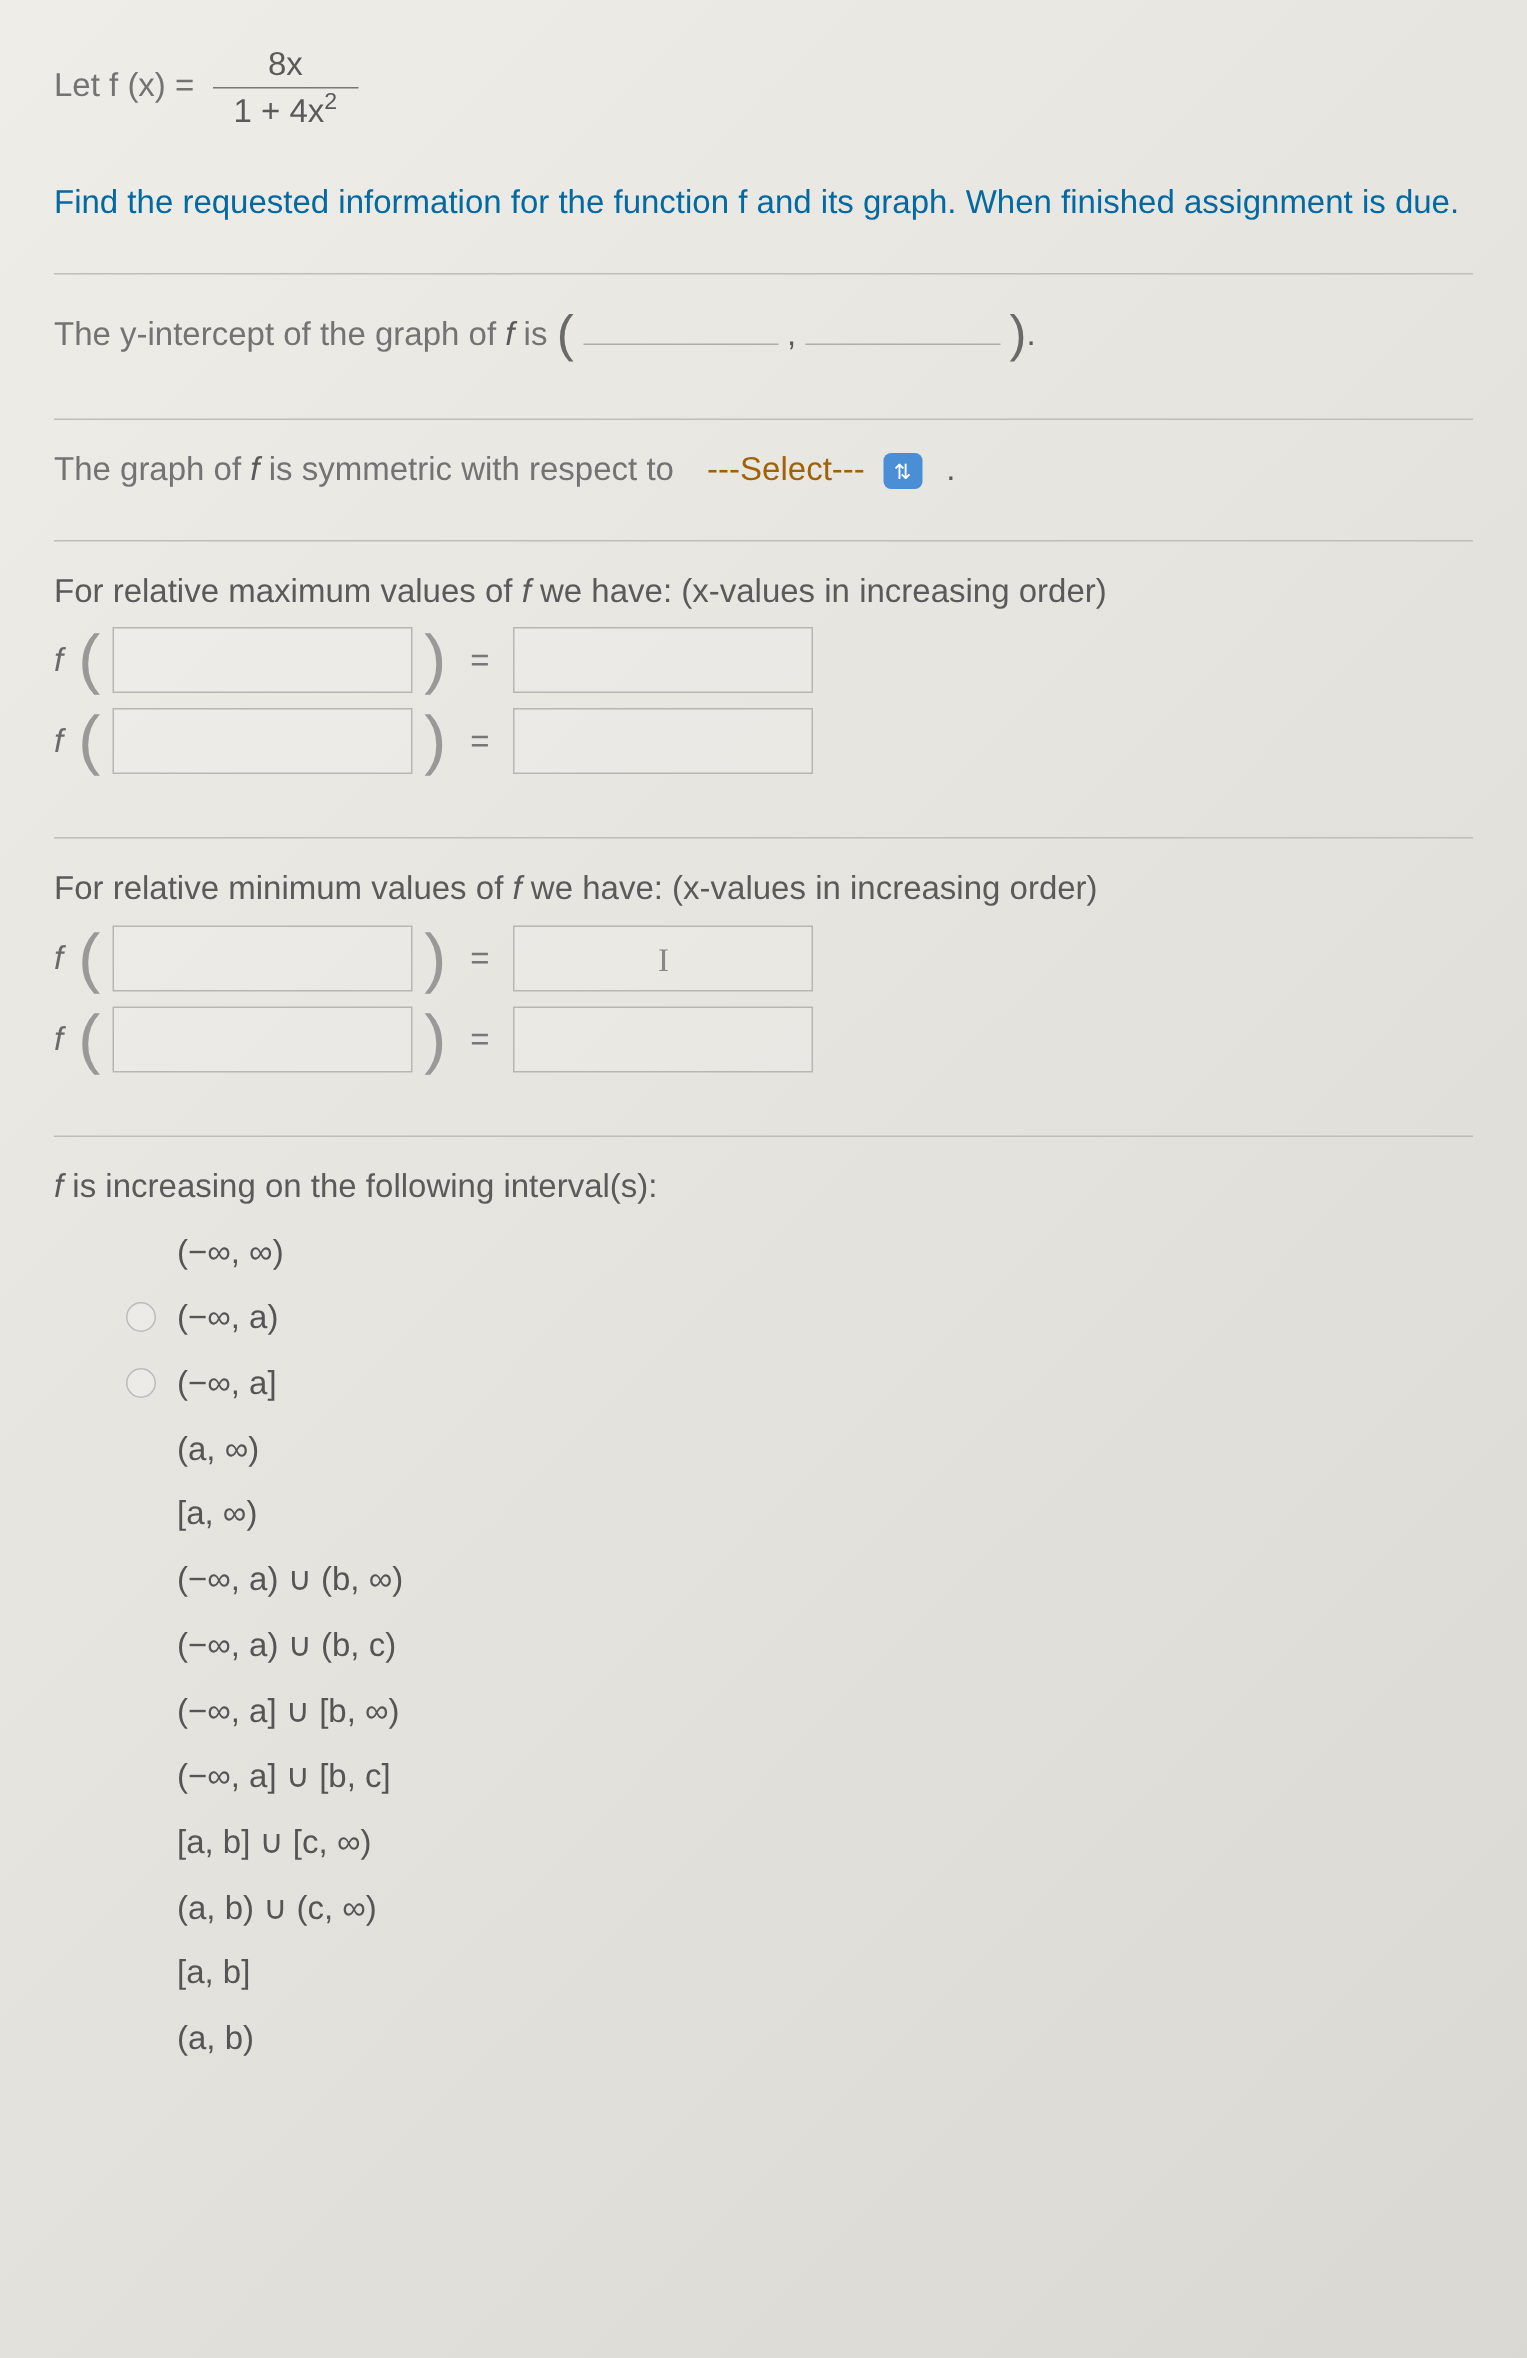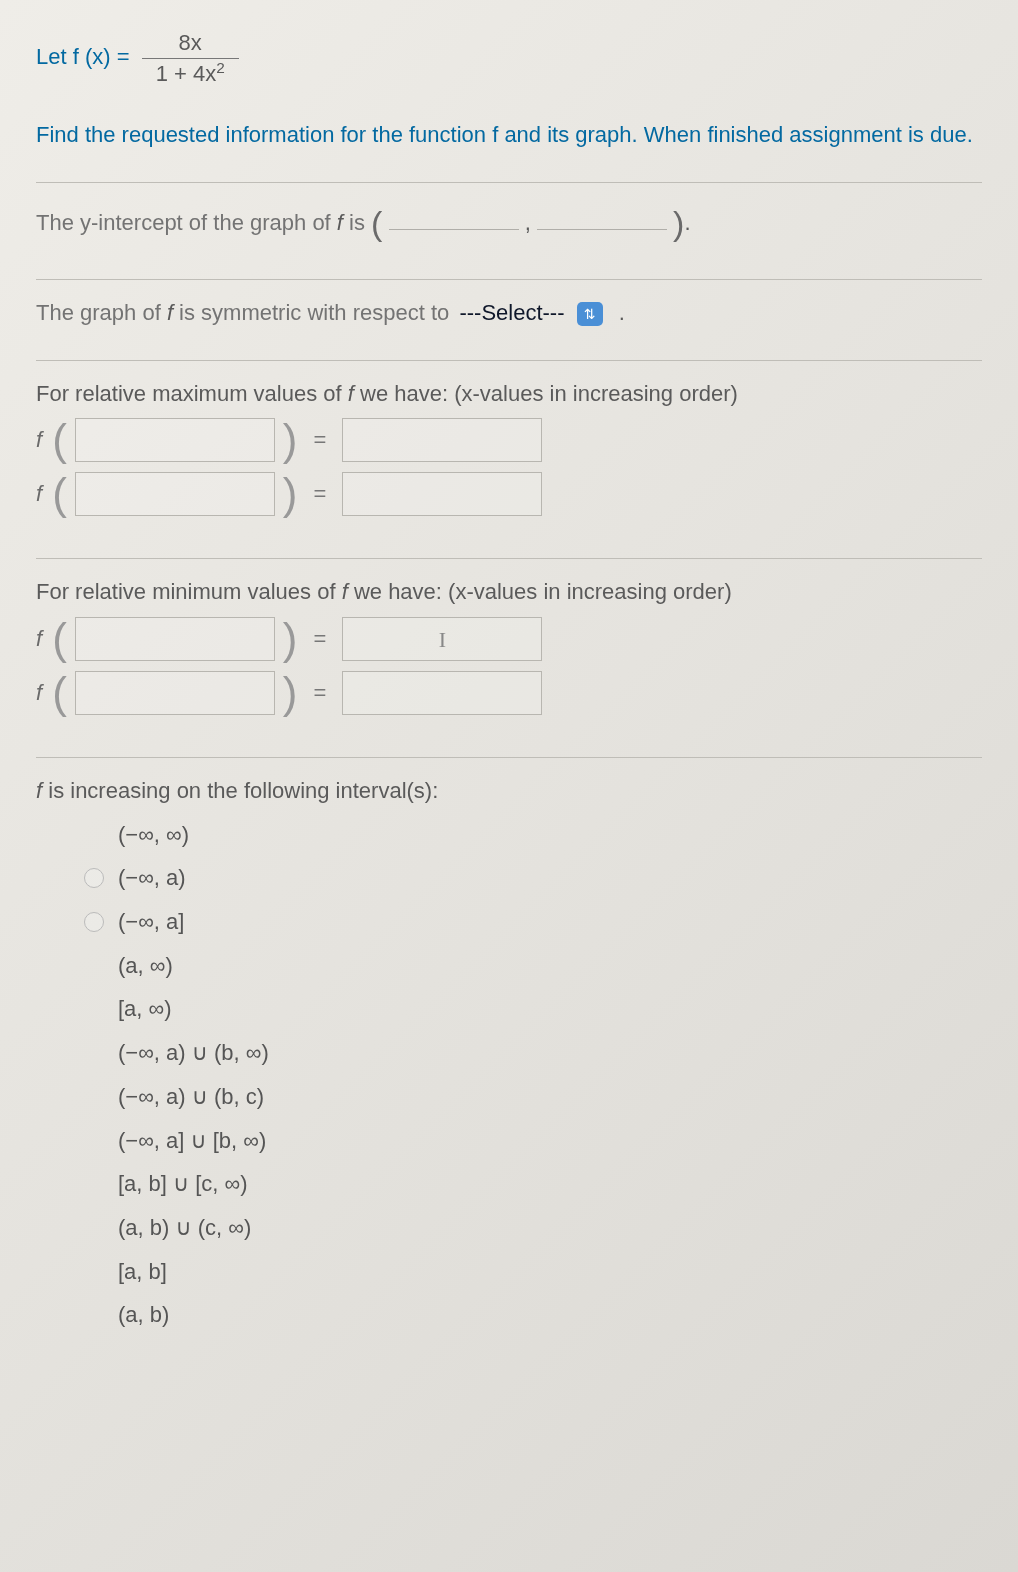--- a/index.html
+++ b/index.html
@@ -59,21 +59,21 @@
       justify-content: center;
       background: #4a8fd6;
       color: #fff;
       border-radius: 5px;
       width: 26px;
       height: 24px;
       font-size: 14px;
       vertical-align: middle;
       margin-left: 6px;
     }
-    .select-text { color: #0f172a; margin-left: 4px; }
+    .select-text { color: #a16207; margin-left: 16px; }
     .box-input {
       display: inline-block;
       border: 1px solid #b8b6b0;
       background: rgba(255,255,255,0.15);
       width: 200px;
       height: 44px;
       vertical-align: middle;
       box-sizing: border-box;
       text-align: center;
       line-height: 44px;
@@ -104,21 +104,21 @@
       width: 18px;
       height: 18px;
       border-radius: 50%;
       border: 1.5px solid #bbb;
       background: rgba(255,255,255,0.2);
       flex-shrink: 0;
       visibility: hidden;
     }
     .opt-row.show-radio .radio { visibility: visible; }
     .opt-label { color: #555; }
-    .preamble { color: #0369a1; }
+    .preamble { color: #737373; }
     .instr { color: #0369a1; margin-top: 10px; }
     .prompt-label { color: #737373; }
   </style>
 </head>
 <body>
 
 <div class="section">
   <span class="preamble">Let f (x) =</span>
   <span class="frac">
     <span class="num">8x</span>
@@ -229,20 +229,24 @@
       <div class="opt-row">
         <span class="radio"></span>
         <span class="opt-label">(−∞, a) ∪ (b, c)</span>
       </div>
       <div class="opt-row">
         <span class="radio"></span>
         <span class="opt-label">(−∞, a] ∪ [b, ∞)</span>
       </div>
       <div class="opt-row">
         <span class="radio"></span>
+        <span class="opt-label">(−∞, a] ∪ [b, c]</span>
+      </div>
+      <div class="opt-row">
+        <span class="radio"></span>
         <span class="opt-label">[a, b] ∪ [c, ∞)</span>
       </div>
       <div class="opt-row">
         <span class="radio"></span>
         <span class="opt-label">(a, b) ∪ (c, ∞)</span>
       </div>
       <div class="opt-row">
         <span class="radio"></span>
         <span class="opt-label">[a, b]</span>
       </div>

